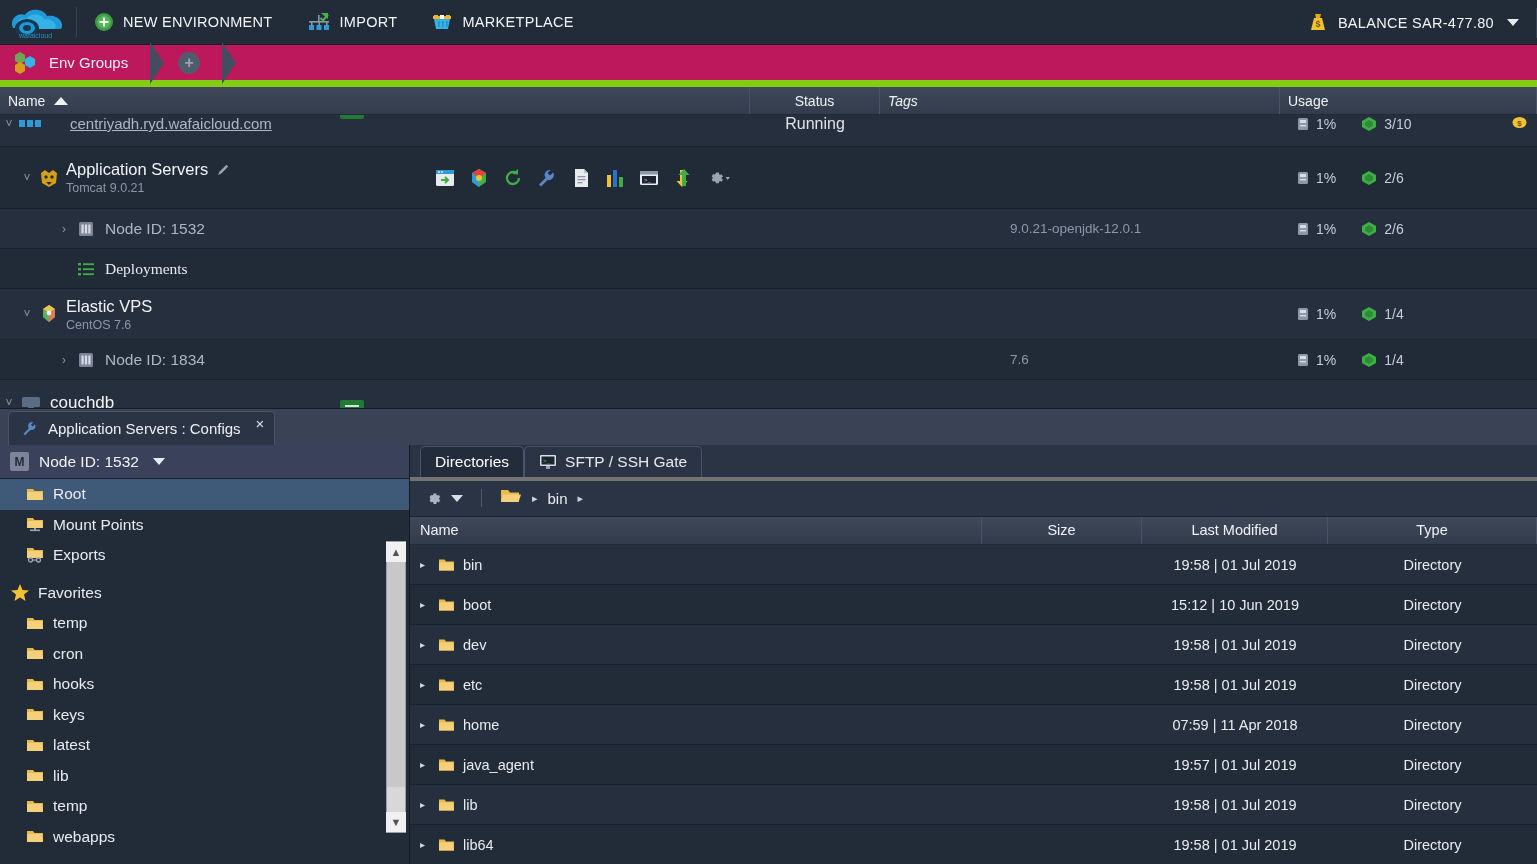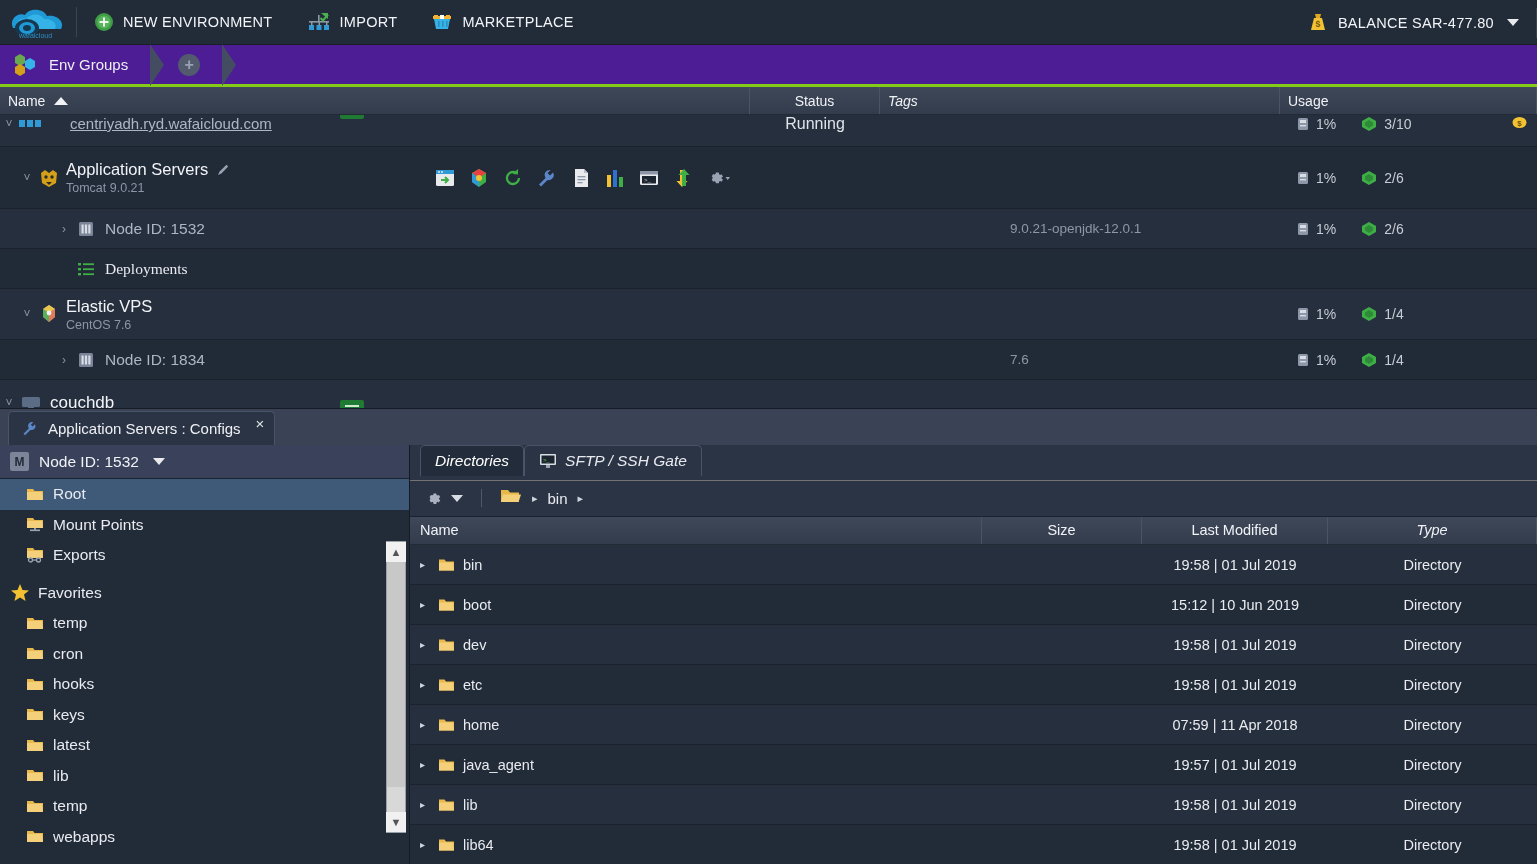--- a/index.html
+++ b/index.html
@@ -43,24 +43,24 @@
     width: 0; height: 0;
     border-left: 6px solid transparent;
     border-right: 6px solid transparent;
     border-top: 7px solid #e8eaed;
     margin-left: 4px;
   }
 
   
   .envgroups {
     height: 42px; width: 100%;
-    background: #4c1d95;
+    background: #be185d;
     display: flex; align-items: center;
     position: relative;
-    border-bottom:3px solid #84cc16;
+    border-bottom:7px solid #84cc16;
   }
   .eg-item { display:flex; align-items:center; gap:11px; padding-left:12px; height:42px; cursor:pointer;}
   .eg-label { font-size: 15px; color:#edeff3; }
   .chev-sep {
     width: 0; height: 0;
     border-top: 21px solid transparent;
     border-bottom: 21px solid transparent;
     border-left: 14px solid #434c60;
     margin-left: 22px;
   }
@@ -172,42 +172,42 @@
     position:absolute; right:3px; top:96px; width:20px; height:292px;
     background:#d8d8d8; border:1px solid #9aa0a8;
     display:flex; flex-direction:column; justify-content:space-between; align-items:center;
   }
   .ts-btn { height:20px; width:20px; display:flex; align-items:center; justify-content:center;
     color:#555; font-size:11px; background:#f1f1f1; }
   .ts-thumb { position:absolute; top:20px; left:0; width:18px; height:225px; background:#c8c8c8; }
 
   
   .pcontent { flex:1; display:flex; flex-direction:column; background:#232c3a;}
-  .dir-tabbar { height:37px; background:#2b3445; display:flex; align-items:flex-start; padding-left:10px;
-    border-bottom:1px solid #737373;font-style:italic;}
+  .dir-tabbar { height:37px; background:#2b3445; display:flex; align-items:center; padding-left:10px;
+    border-bottom:4px solid #737373;}
   .dir-tab {
     height:31px; display:flex; align-items:center; gap:8px; padding:0 14px;
     border:1px solid #4a5468; border-bottom:none; border-radius:5px 5px 0 0;
     font-size:15.5px; color:#e8eaef; cursor:pointer; background:#2b3445; position:relative;
   }
   .dir-tab.active { background:#232c3a; color:#ffffff; }
 
   .dir-toolbar { height:36px; display:flex; align-items:center; gap:10px; padding-left:14px;
     background:#2b3445; border-bottom:1px solid #1b2330;}
   .tb-sep { width:1px; height:18px; background:#4f586b; margin:0 8px;}
   .crumb { font-size:15px; color:#e9ebf0; cursor:pointer;}
   .crumb-arrow { color:#cfd4dd; font-size:11px; }
 
   .file-head { display:flex; height:29px; background: linear-gradient(#3f4859,#333c4c);
     border-bottom:1px solid #222a36; font-size:14.5px;}
   .file-head .fc { display:flex; align-items:center; border-right:1px solid #4b5467; color:#f0f2f6;}
   .fc-name { width:572px; padding-left:10px;}
   .fc-size { width:160px; justify-content:center;}
   .fc-mod  { width:186px; justify-content:center;}
-  .fc-type { flex:1; justify-content:center; border-right:none;font-style:italic;}
+  .fc-type { flex:1; justify-content:center; border-right:none;}
 
   .file-row { display:flex; height:40px; align-items:center;
     border-bottom:1px solid #1b222d; font-size:14.5px; color:#e9ebf0;}
   .file-row:nth-child(odd) { background:#262f3d;}
   .file-row:nth-child(even) { background:#222b38;}
   .fr-name { width:572px; display:flex; align-items:center; gap:8px; padding-left:10px;}
   .fr-size { width:160px; text-align:center;}
   .fr-mod  { width:186px; text-align:center;}
   .fr-type { flex:1; text-align:center;}
   .row-tw { color:#cfd4dd; font-size:10px; width:10px;}

